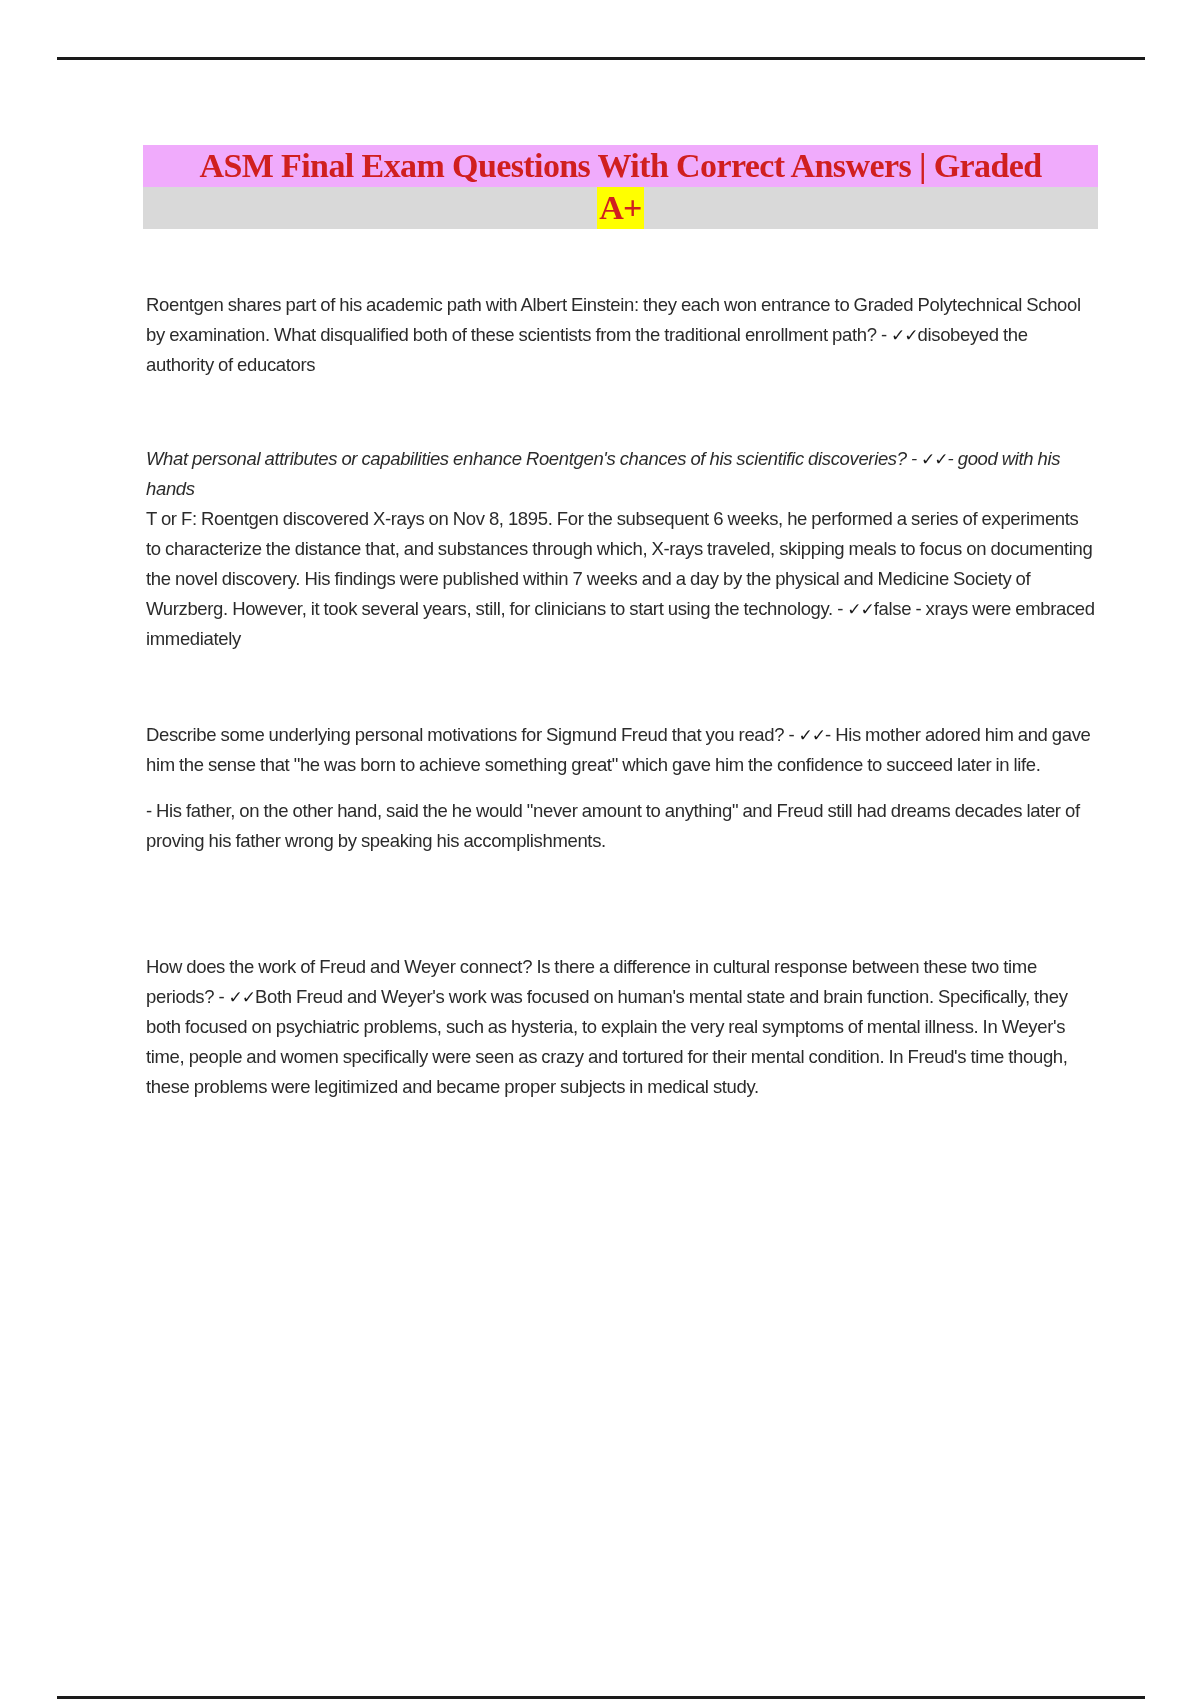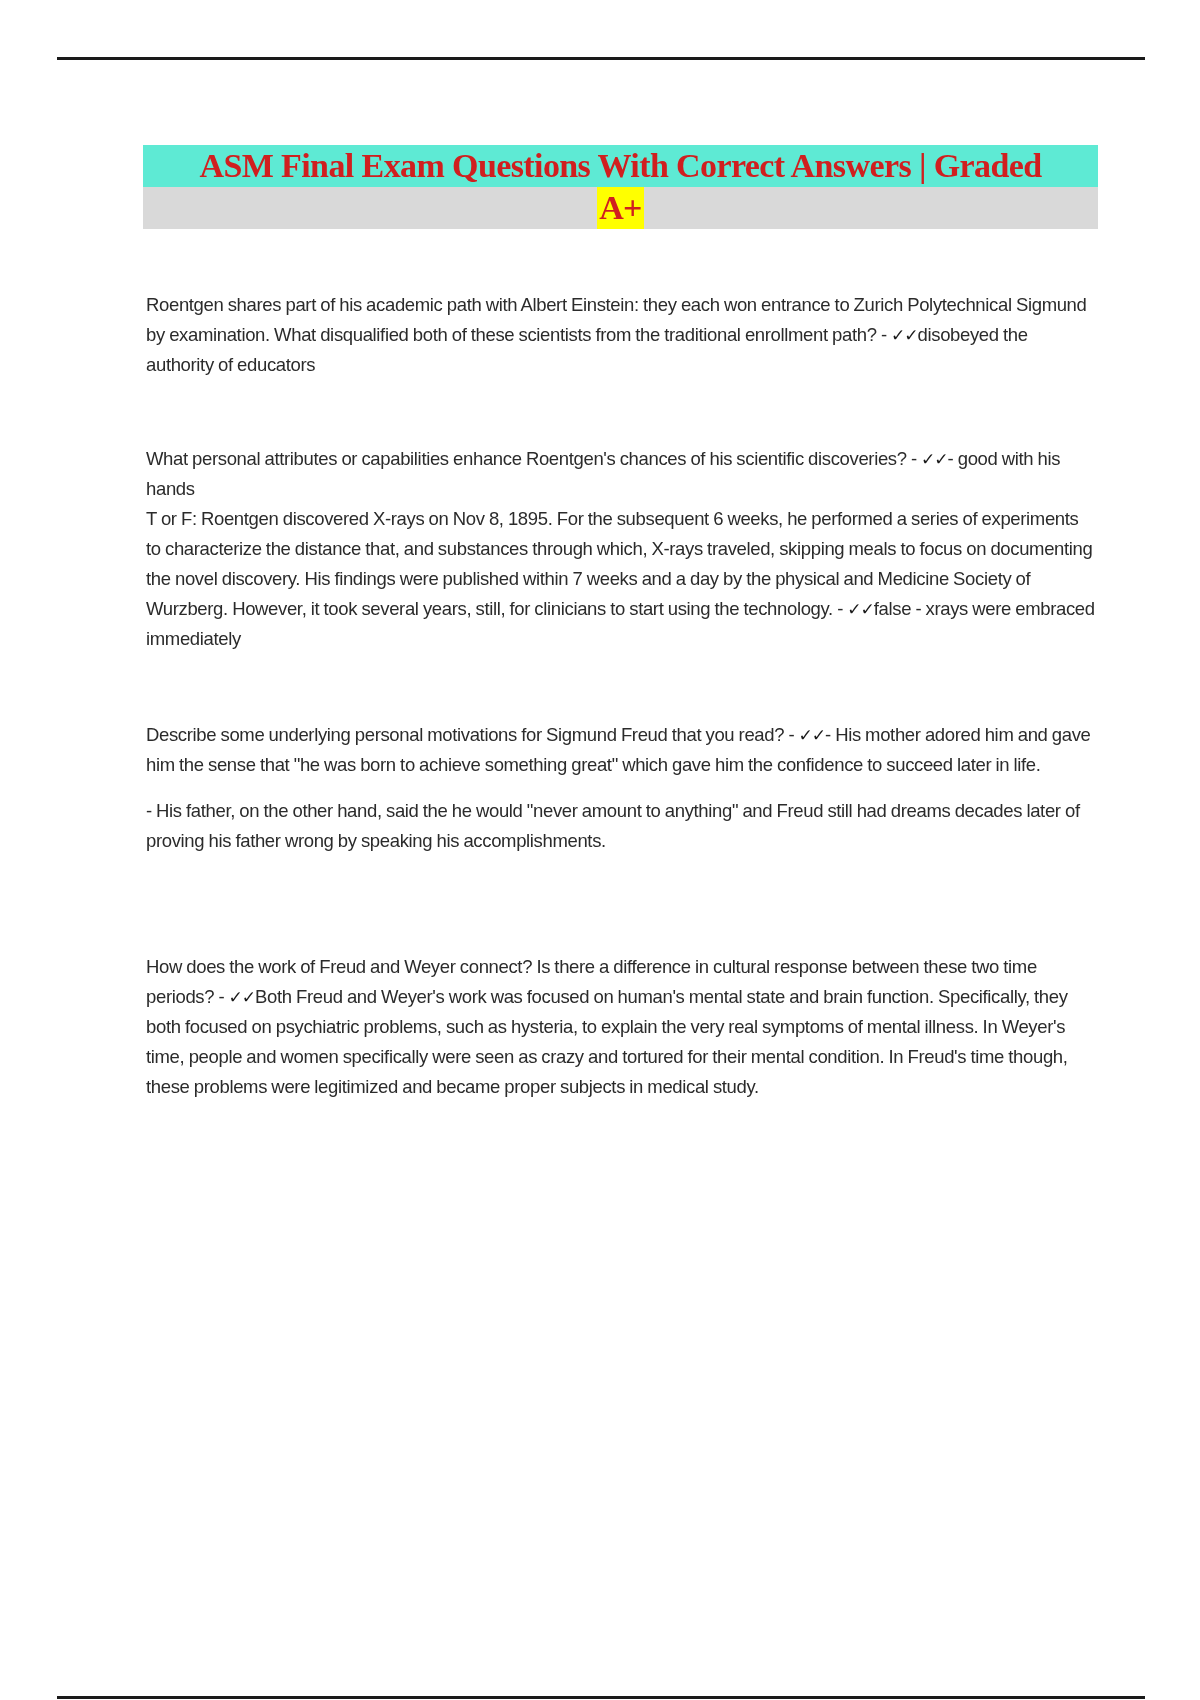--- a/index.html
+++ b/index.html
@@ -35,21 +35,21 @@
     text-align: center;
     font-family: "Liberation Serif", "DejaVu Serif", serif;
     font-weight: bold;
     color: #d01f1f;
     font-size: 34px;
     line-height: 42px;
     letter-spacing: -0.6px;
   }
   .title-line1 {
     display: block;
-    background: #5eead4;
+    background: #f0abfc;
     white-space: nowrap;
     overflow: hidden;
   }
   .title-line2 {
     display: inline-block;
     background: #ffff00;
     padding: 0 2px;
   }
 
   .content {
@@ -71,40 +71,40 @@
   .bullet {
     margin-top: 16px !important;
   }
   .check {
     font-family: "DejaVu Sans", sans-serif;
     font-size: 17px;
     letter-spacing: -1px;
     color: #1a1a1a;
   }
   .q1 { }
-  .q2 { margin-top: 64px; }
+  .q2 { margin-top: 64px; font-style: italic; }
   .q3 { }
   .q4 { margin-top: 66px; }
   .q5 { margin-top: 96px; }
   .q6 { margin-top: 62px; }
 </style>
 </head>
 <body>
 
 <div class="rule top"></div>
 
 <div class="title-box">
   <span class="title-line1">ASM Final Exam Questions With Correct Answers | Graded</span>
   <span class="title-line2">A+</span>
 </div>
 
 <div class="content">
 
   <div class="qa q1">
-    <p><span>Roentgen shares part of his academic path with Albert Einstein: they each won entrance to Zurich Polytechnical Sigmund by examination. What disqualified both of these scientists from the traditional enrollment path? - </span><span class="check">✓✓</span><span>disobeyed the authority of educators</span></p>
+    <p><span>Roentgen shares part of his academic path with Albert Einstein: they each won entrance to Graded Polytechnical School by examination. What disqualified both of these scientists from the traditional enrollment path? - </span><span class="check">✓✓</span><span>disobeyed the authority of educators</span></p>
   </div>
 
   <div class="qa q2">
     <p><span>What personal attributes or capabilities enhance Roentgen's chances of his scientific discoveries? - </span><span class="check">✓✓</span><span>- good with his hands</span></p>
   </div>
 
   <div class="qa q3">
     <p><span>T or F: Roentgen discovered X-rays on Nov 8, 1895. For the subsequent 6 weeks, he performed a series of experiments to characterize the distance that, and substances through which, X-rays traveled, skipping meals to focus on documenting the novel discovery. His findings were published within 7 weeks and a day by the physical and Medicine Society of Wurzberg. However, it took several years, still, for clinicians to start using the technology. - </span><span class="check">✓✓</span><span>false - xrays were embraced immediately</span></p>
   </div>
 

